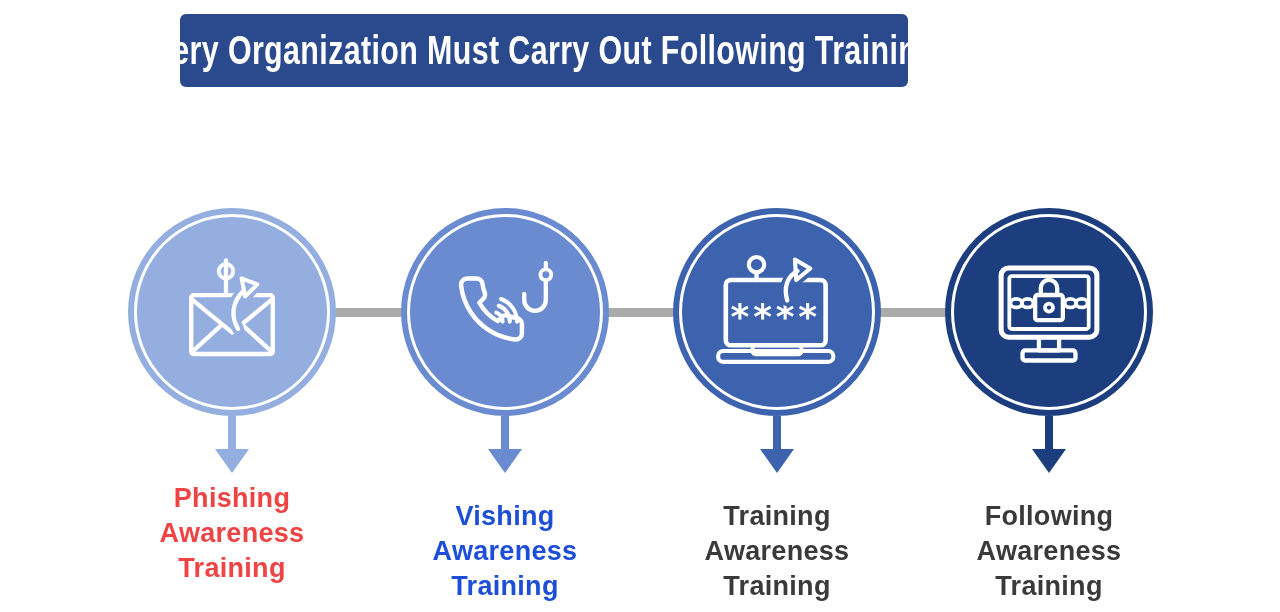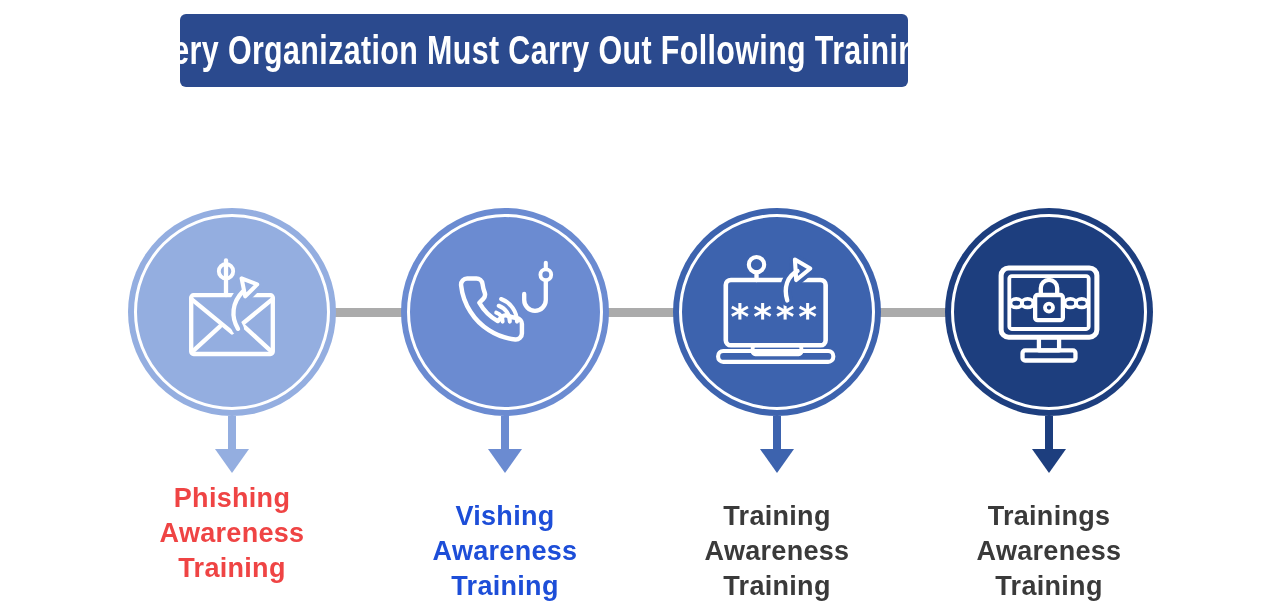--- a/index.html
+++ b/index.html
@@ -158,17 +158,17 @@
         <rect x="42" y="70" width="16" height="10.5" stroke-width="3.4"></rect>
         <rect x="29" y="80.5" width="42" height="8" rx="2" stroke-width="3.4"></rect>
       </svg>
     </div>
   </div>
   <div class="arrow">
     <div class="stem" style="background-color: rgb(29, 62, 126);"></div>
     <div class="head" style="border-top-color: rgb(29, 62, 126);"></div>
   </div>
   <div class="label" style="color: rgb(58, 58, 58);">
-    <div>Trainings</div>
+    <div>Following</div>
     <div>Awareness</div>
     <div>Training</div>
   </div>
 </div>
 
 </body></html>

